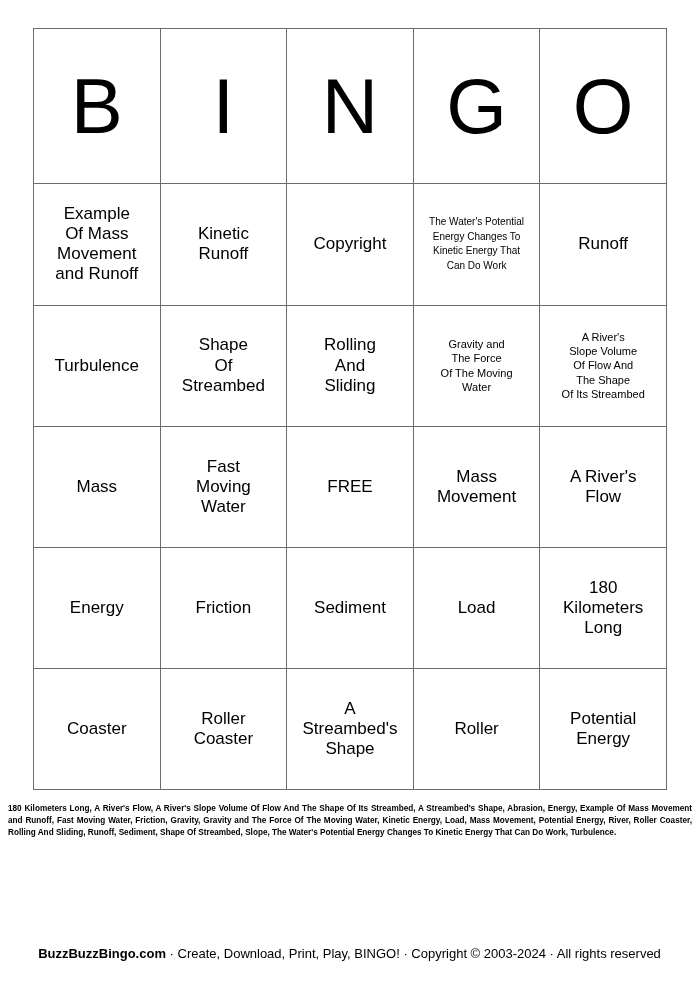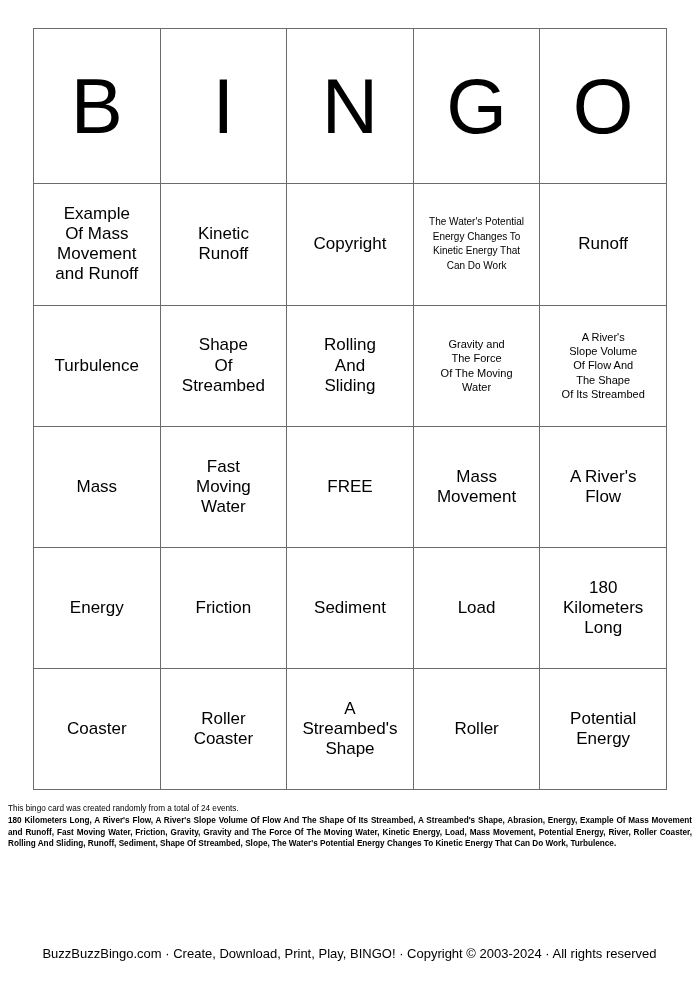--- a/index.html
+++ b/index.html
@@ -77,21 +77,21 @@
 
   #footer {
     position: absolute;
     left: 0;
     top: 946px;
     width: 699px;
     text-align: center;
     font-size: 13px;
     color: #000000;
   }
-  #footer .brand { font-weight: normal; }
+  #footer .brand { font-weight: bold; }
 </style>
 </head>
 <body>
 
 <div id="card">
   <table class="bingo-grid">
     <tbody>
       <tr class="header-row">
         <td><span>B</span></td>
         <td><span>I</span></td>
@@ -215,19 +215,18 @@
         <td>
             <span class="cell-text sz-lg">Potential
 Energy</span>
           </td>
       </tr>
     </tbody>
   </table>
 </div>
 
 <div id="notes">
-  <span class="note-line">This bingo card was created randomly from a total of 24 events.</span>
   <span class="events">180 Kilometers Long, A River's Flow, A River's Slope  Volume Of Flow  And The Shape Of Its Streambed, A Streambed's Shape, Abrasion, Energy, Example Of Mass Movement and Runoff, Fast Moving Water, Friction, Gravity, Gravity and The Force Of The Moving Water, Kinetic Energy, Load, Mass Movement, Potential Energy, River, Roller Coaster, Rolling And Sliding, Runoff, Sediment, Shape Of Streambed, Slope, The Water's Potential Energy Changes To Kinetic Energy That Can Do Work, Turbulence.</span>
 </div>
 
 <div id="footer">
   <span class="brand">BuzzBuzzBingo.com</span><span> · Create, Download, Print, Play, BINGO! · Copyright © 2003-2024 · All rights reserved</span>
 </div>
 
 </body></html>

